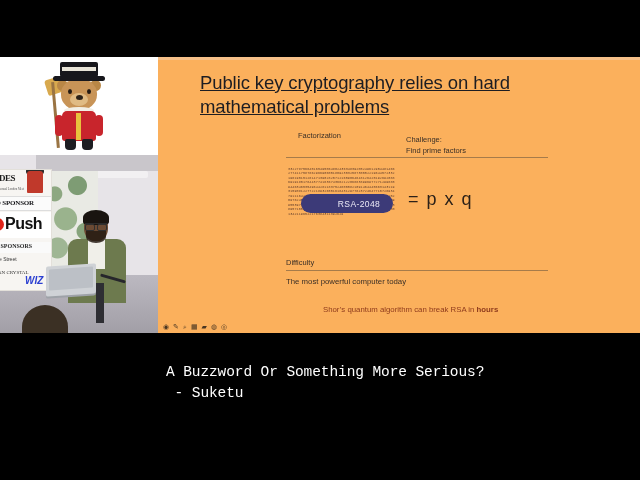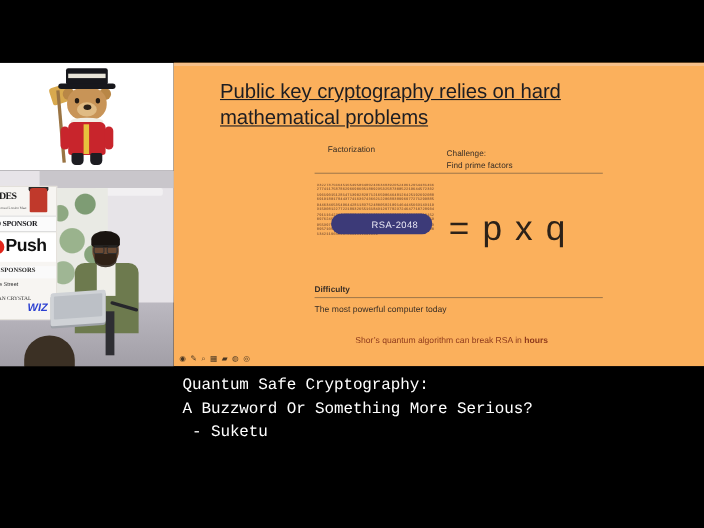--- a/index.html
+++ b/index.html
@@ -93,29 +93,29 @@
   
   .slide{position:absolute;left:158px;top:57px;width:482px;height:276px;background:#fbb05c;overflow:hidden;}
   .slide-topline{position:absolute;left:0;top:0;width:482px;height:3px;background:#f6c089;}
   .slide-title{position:absolute;left:42px;top:14px;width:380px;font-size:18.5px;line-height:1.28;color:#1d1d22;letter-spacing:-.1px;text-decoration:underline;}
   .col-label{position:absolute;font-size:7.5px;color:#3a2f26;line-height:1.45;}
   .col-label.factorization{left:128px;top:74px;margin-left:12px;}
   .col-label.challenge{left:248px;top:78px;}
   .rule{position:absolute;background:#8a6a44;height:1px;opacity:.75;}
   .rule.r1{left:128px;top:100px;width:262px;}
   .rule.r2{left:128px;top:213px;width:262px;}
-  .difficulty-label{position:absolute;left:128px;top:201px;font-size:7.5px;color:#3a2f26;font-weight:bold;}
+  .difficulty-label{position:absolute;left:128px;top:201px;font-size:7.5px;color:#3a2f26;}
 
   .rsa-block{position:absolute;left:130px;top:110px;width:108px;height:76px;overflow:hidden;
     font-family:"Liberation Mono",monospace;font-size:3.4px;line-height:1.32;color:#5c3a2a;
     word-break:break-all;letter-spacing:.1px;opacity:.95;}
   .rsa-badge{position:absolute;left:143px;top:137px;width:68px;height:19px;background:#3c3a78;
     border-radius:10px;color:#eceaf6;font-size:8.5px;letter-spacing:.4px;
     display:flex;align-items:center;justify-content:center;padding-left:24px;}
-  .equation{position:absolute;left:250px;top:132px;font-size:32px;color:#2c2118;letter-spacing:1.5px;}
+  .equation{position:absolute;left:250px;top:132px;font-size:18px;color:#2c2118;letter-spacing:1.5px;}
 
   .diff-line1{position:absolute;left:128px;top:220px;font-size:7.8px;color:#3a2f26;}
   .diff-line2{position:absolute;left:128px;top:230px;font-size:7.8px;font-weight:bold;color:#1f1a14;}
   .diff-line3{position:absolute;left:143px;top:248px;font-size:7.8px;color:#8e3a1c;margin-left:22px;}
   .diff-line3 b{color:#8e3a1c;}
 
   .slide-toolbar{position:absolute;left:2px;bottom:2px;display:flex;gap:4px;align-items:center;
     padding:1px 3px;color:#2a2118;font-size:7px;line-height:1;}
   .slide-toolbar span{opacity:.85;}
 
@@ -236,18 +236,17 @@
       <span>✎</span>
       <span>⌕</span>
       <span>▦</span>
       <span>▰</span>
       <span>◍</span>
       <span>◎</span>
     </div>
   </div>
 
   <div class="caption">
-    <div class="caption-text">Quantum Safe Cryptography:</div>
     <div class="caption-text" style="top:50px;"> - Suketu</div>
     <div class="caption-text" style="top:29px;">A Buzzword Or Something More Serious?</div>
   </div>
 
 </div>
 
 </body></html>

